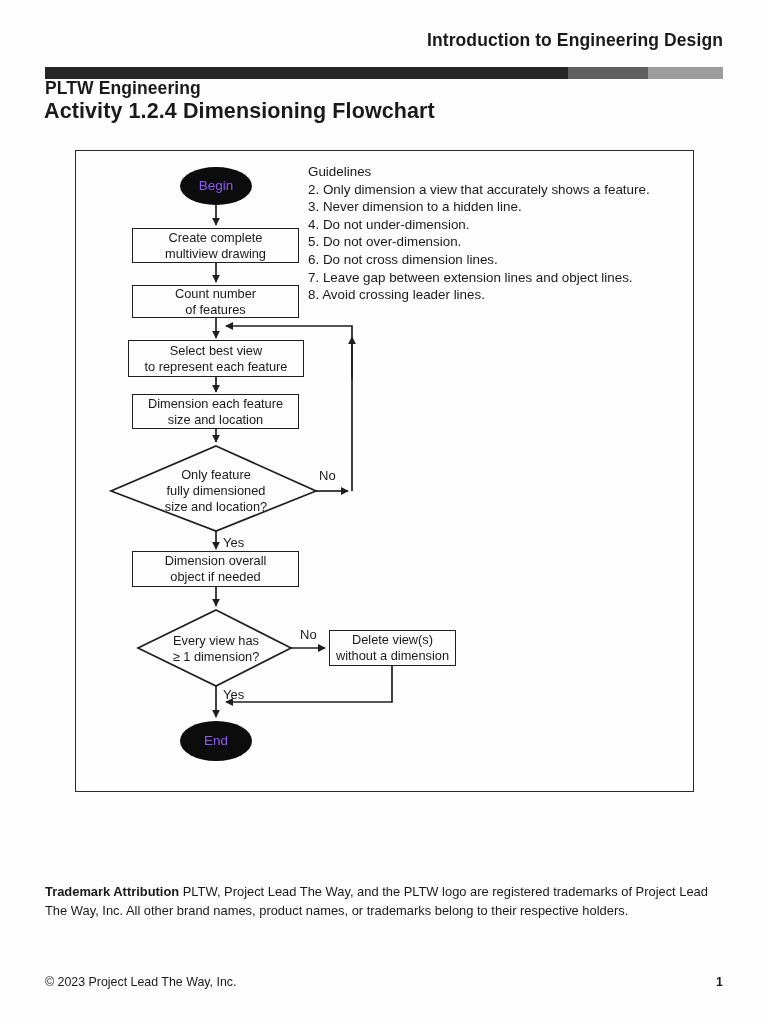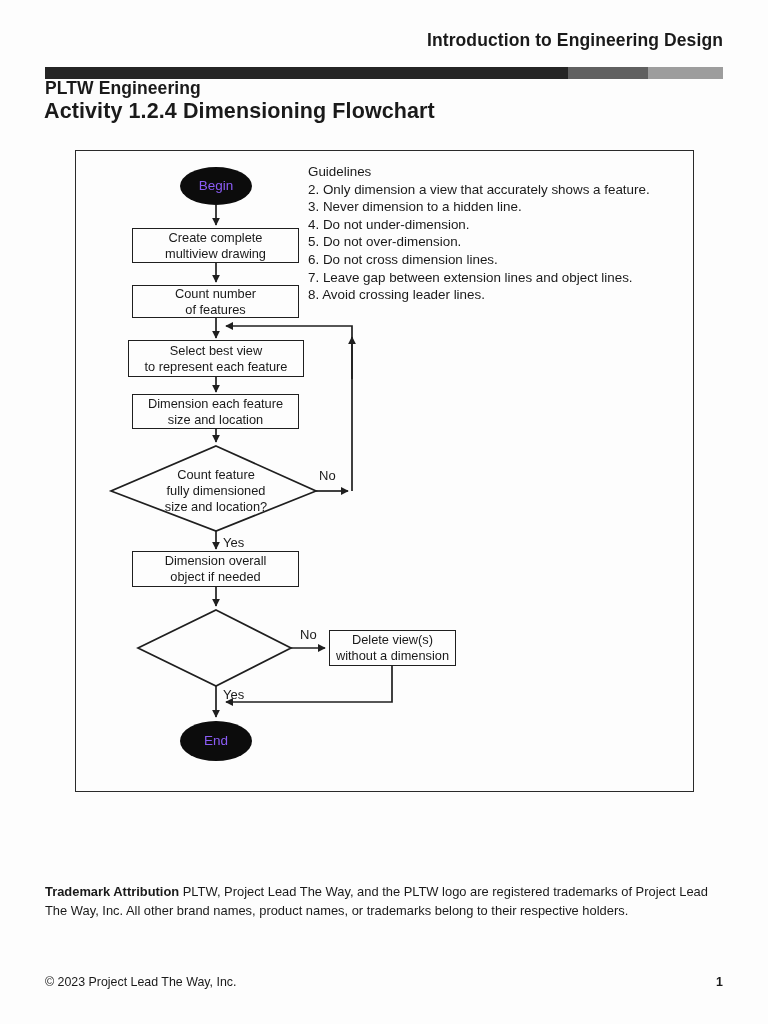--- a/index.html
+++ b/index.html
@@ -103,27 +103,29 @@
 
     <div class="node rect" style="left:56px;top:134px;width:167px;height:33px;">Count number
 of features</div>
 
     <div class="node rect" style="left:52px;top:189px;width:176px;height:37px;">Select best view
 to represent each feature</div>
 
     <div class="node rect" style="left:56px;top:243px;width:167px;height:35px;">Dimension each feature
 size and location</div>
 
-    <div class="node dtext" style="left:55px;top:315px;width:170px;height:50px;">Count feature
+    <div class="node dtext" style="left:55px;top:315px;width:170px;height:50px;">Only feature
 fully dimensioned
 size and location?</div>
 
     <div class="node rect" style="left:56px;top:400px;width:167px;height:36px;">Dimension overall
 object if needed</div>
 
+    <div class="node dtext" style="left:60px;top:481px;width:160px;height:33px;">Every view has
+≥ 1 dimension?</div>
 
     <div class="node rect" style="left:253px;top:479px;width:127px;height:36px;">Delete view(s)
 without a dimension</div>
 
     <div class="node terminal" style="left:104px;top:570px;width:72px;height:40px;">End</div>
 
     <div class="edge-label" style="left:243px;top:317px;">No</div>
     <div class="edge-label" style="left:147px;top:384px;">Yes</div>
     <div class="edge-label" style="left:224px;top:476px;">No</div>
     <div class="edge-label" style="left:147px;top:536px;">Yes</div>

